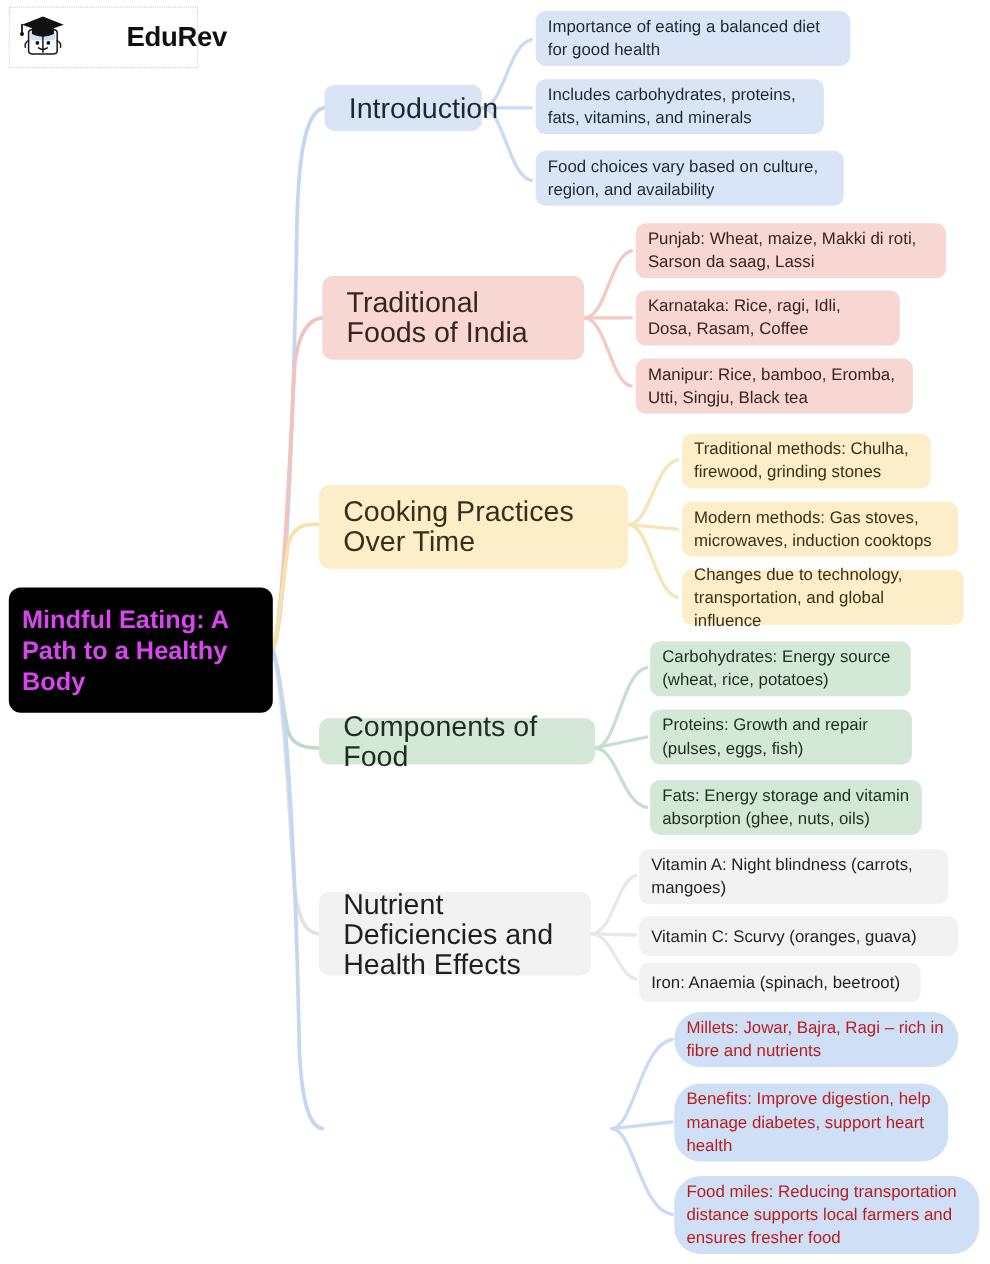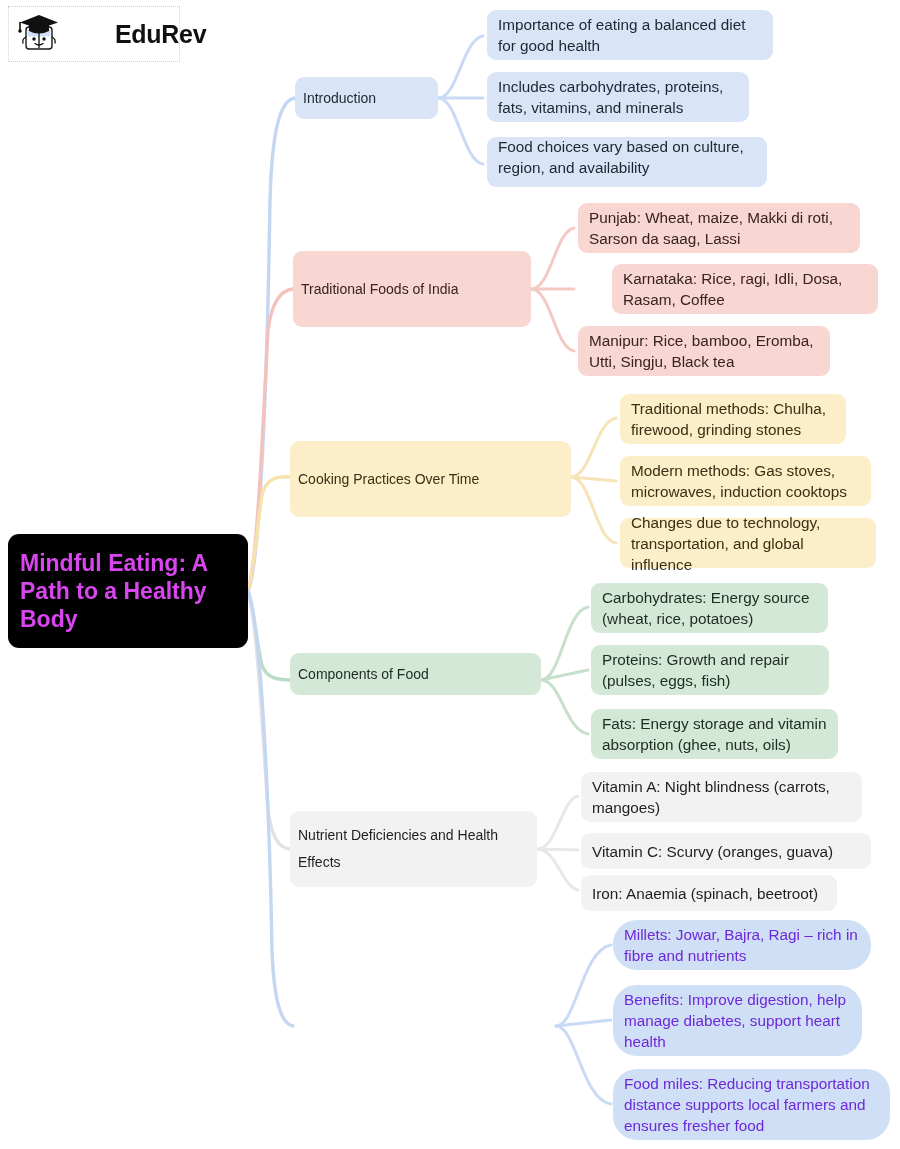--- a/index.html
+++ b/index.html
@@ -77,34 +77,34 @@
     background: #000000;
     color: #d946ef;
     font-weight: bold;
     font-size: 23px;
     line-height: 28px;
     border-radius: 11px;
     padding: 9px 12px;
   }
 
   .parent {
-    font-size: 14px;
+    font-size: 26px;
     line-height: 27px;
-    padding: 9px 8px;
+    padding: 9px 22px;
   }
 
   .child {
     font-size: 15.3px;
     line-height: 21px;
     padding: 9px 11px;
   }
 
   
   .c-blue      { background: #d9e5f7; color: #1c2733; }
-  .c-blue-deep { background: #cfe0f6; color: #6d28d9; border-radius: 24px; }
+  .c-blue-deep { background: #cfe0f6; color: #b91c1c; border-radius: 24px; }
   .c-pink      { background: #f8d6d2; color: #38231f; }
   .c-yellow    { background: #fbeec8; color: #3a2f14; }
   .c-green     { background: #d3e8d7; color: #1d2d21; }
   .c-gray      { background: #f2f2f3; color: #1f1f1f; }
 </style>
 </head>
 <body>
 
 <div id="canvas">
 
@@ -179,31 +179,31 @@
 
   <div class="node parent c-blue" style="left:295px; top:77px; width:143px; height:42px;">
     <span>Introduction</span>
   </div>
   <div class="node child c-blue" style="left:487px; top:10px; width:286px; height:50px;">
     <span>Importance of eating a balanced diet for good health</span>
   </div>
   <div class="node child c-blue" style="left:487px; top:72px; width:262px; height:50px;">
     <span>Includes carbohydrates, proteins, fats, vitamins, and minerals</span>
   </div>
-  <div class="node child c-blue" style="left:487px; top:137px; width:280px; height:50px;align-items:flex-end;">
+  <div class="node child c-blue" style="left:487px; top:137px; width:280px; height:50px;">
     <span>Food choices vary based on culture, region, and availability</span>
   </div>
 
   <div class="node parent c-pink" style="left:293px; top:251px; width:238px; height:76px;">
     <span>Traditional Foods of India</span>
   </div>
   <div class="node child c-pink" style="left:578px; top:203px; width:282px; height:50px;">
     <span>Punjab: Wheat, maize, Makki di roti, Sarson da saag, Lassi</span>
   </div>
-  <div class="node child c-pink" style="left:612px; top:264px; width:266px; height:50px;">
+  <div class="node child c-pink" style="left:578px; top:264px; width:240px; height:50px;">
     <span>Karnataka: Rice, ragi, Idli, Dosa, Rasam, Coffee</span>
   </div>
   <div class="node child c-pink" style="left:578px; top:326px; width:252px; height:50px;">
     <span>Manipur: Rice, bamboo, Eromba, Utti, Singju, Black tea</span>
   </div>
 
   <div class="node parent c-yellow" style="left:290px; top:441px; width:281px; height:76px;">
     <span>Cooking Practices Over Time</span>
   </div>
   <div class="node child c-yellow" style="left:620px; top:394px; width:226px; height:50px;">

